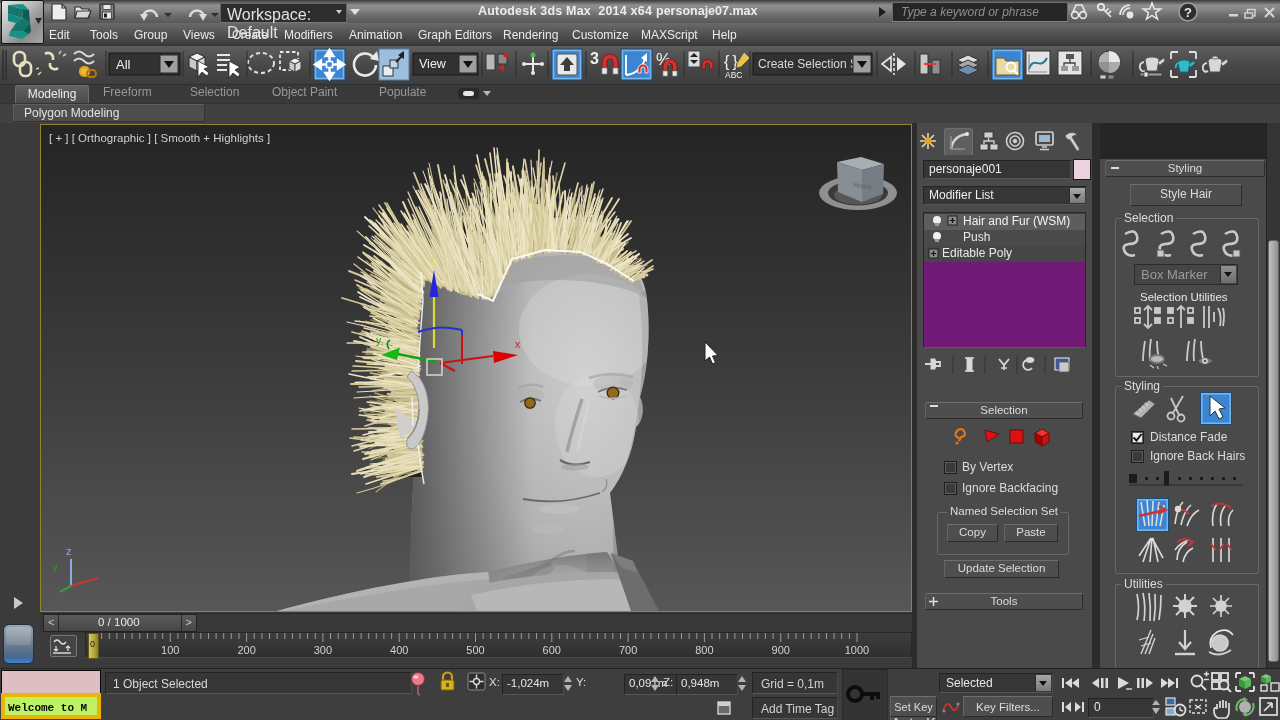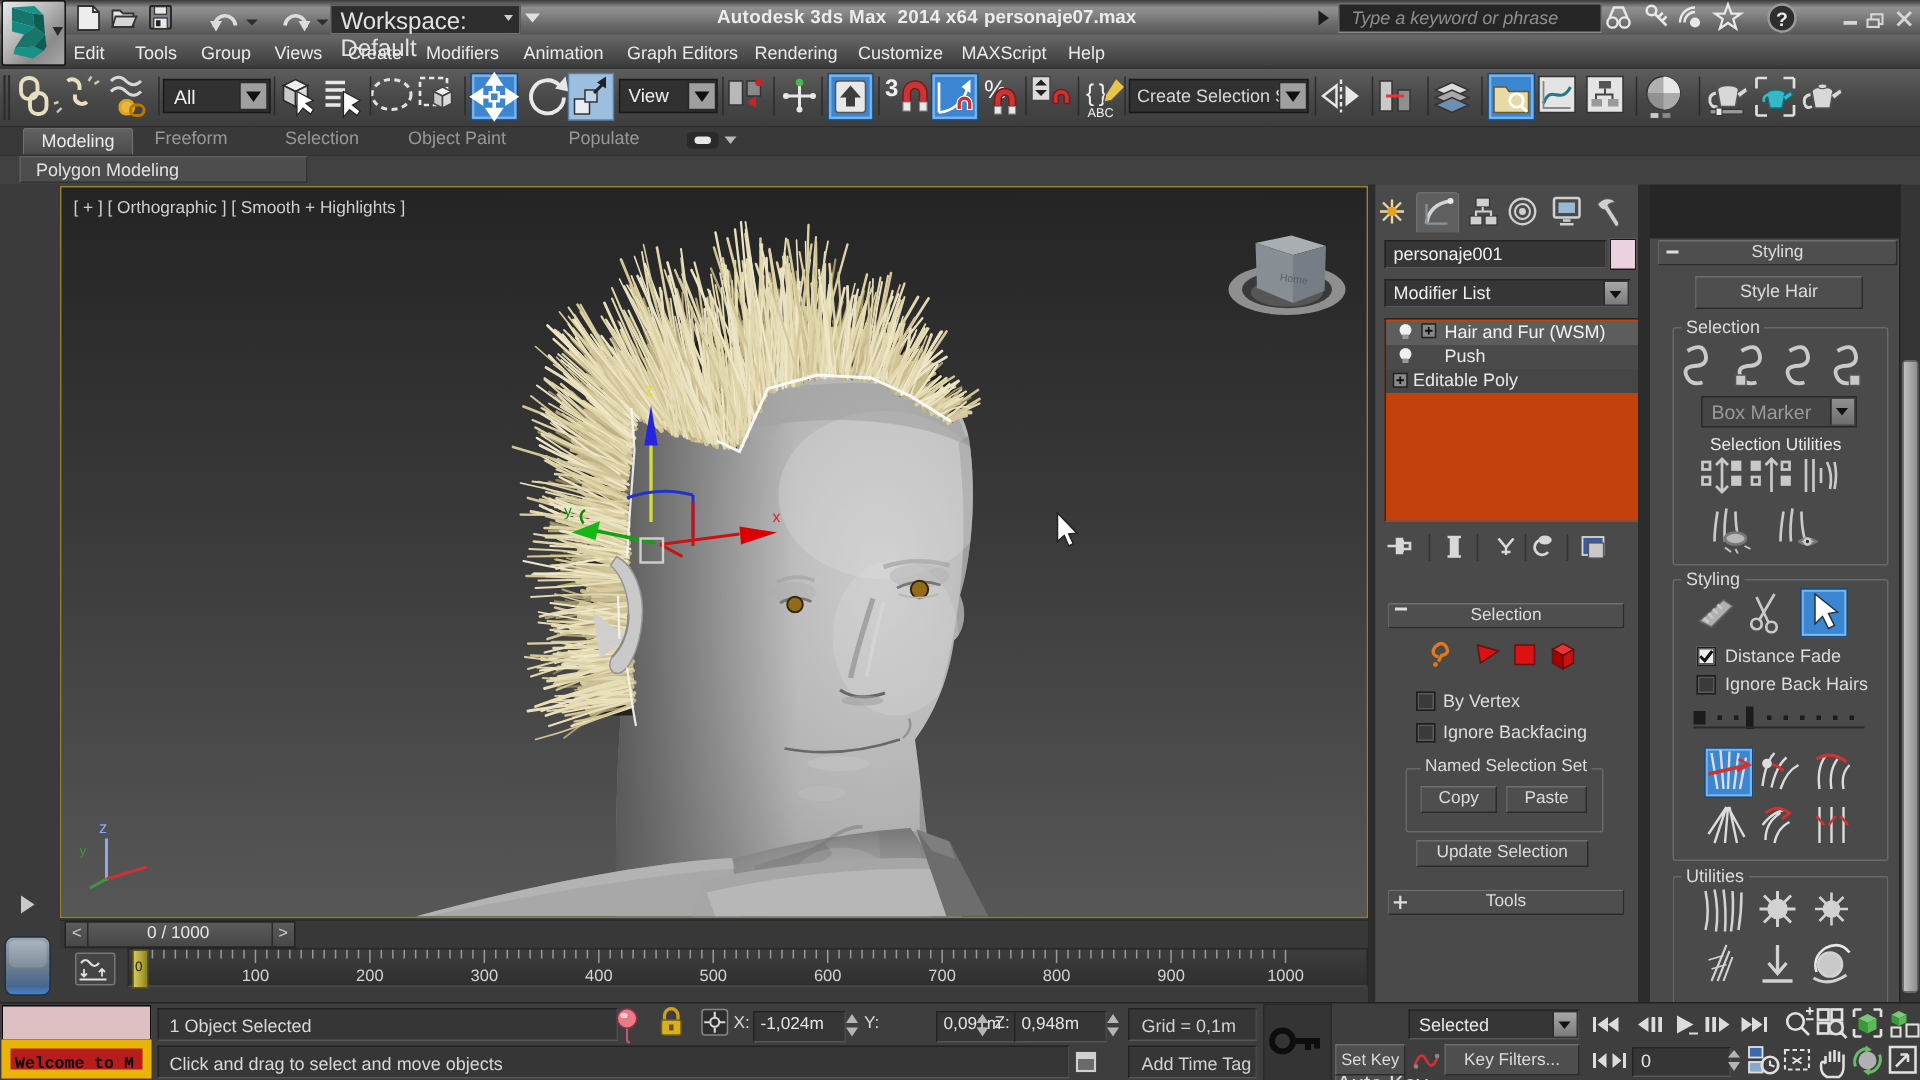--- a/index.html
+++ b/index.html
@@ -1955,21 +1955,21 @@
 <div class="abs fld" style="left:923px;top:160px;width:146px;height:17px;">
   <span style="position:absolute;left:5px;top:1px;font-size:12px;color:#efefef;">personaje001</span>
 </div>
 <div class="abs" style="left:1073px;top:159px;width:16px;height:19px;background:#ecd2e0;border:1px solid #1a1a1a;"></div>
 
 <div class="abs fld" style="left:923px;top:186px;width:162px;height:17px;">
   <span style="position:absolute;left:5px;top:1px;font-size:12px;color:#efefef;">Modifier List</span>
   <span class="ddarrow"></span>
 </div>
 
-<div class="abs" style="left:923px;top:212px;width:161px;height:134px;background:#c2410c;border:1px solid #262626;border-bottom-color:#5a5a5a;padding-left:20px;">
+<div class="abs" style="left:923px;top:212px;width:161px;height:134px;background:#701a75;border:1px solid #262626;border-bottom-color:#5a5a5a;">
   <div style="position:absolute;left:0;top:1px;width:100%;height:16px;background:#5d5d5d;"></div>
   <div style="position:absolute;left:0;top:17px;width:100%;height:16px;background:#4a4a4a;"></div>
   <div style="position:absolute;left:0;top:33px;width:100%;height:16px;background:#464646;"></div>
   <svg style="position:absolute;left:0;top:0;" width="161" height="52" viewBox="0 0 161 52">
     <g>
       <circle cx="13" cy="7" r="4" fill="#f0f0f0"></circle>
           <rect x="11" y="10" width="4" height="3" fill="#999"></rect>
       <circle cx="13" cy="23" r="4" fill="#f0f0f0"></circle>
           <rect x="11" y="26" width="4" height="3" fill="#999"></rect>
       <rect x="24" y="3" width="9" height="9" fill="#888" stroke="#222"></rect>
@@ -2348,29 +2348,26 @@
 </svg>
 </div>
 
 <div class="abs" style="left:88px;top:633px;width:9px;height:24px;background:linear-gradient(90deg,#d8ca56,#b0a438 60%,#8a7f28);border:1px solid #5f561e;">
   <span style="position:absolute;left:1px;top:5px;font-size:9px;color:#222;">0</span>
 </div>
 
 <div class="abs" style="left:0;top:668px;width:1280px;height:52px;background:#3e3e3e;border-top:1px solid #232323;"></div>
 
 <div class="abs" style="left:1px;top:670px;width:100px;height:24px;background:#dcbec3;border:1px solid #0a0a0a;box-sizing:border-box;"></div>
-<div class="abs" style="left:1px;top:693px;width:100px;height:26px;background:#b91c1c;border:6px solid #eab308;box-sizing:border-box;text-align:right;">
+<div class="abs" style="left:1px;top:693px;width:100px;height:26px;background:#bef264;border:4px solid #eab308;box-sizing:border-box;text-align:right;">
   <span style="position:absolute;left:3px;top:5px;font-family:'Liberation Mono',monospace;font-weight:bold;font-size:11px;color:#0a0a0a;">Welcome to M</span>
 </div>
 
 <div class="abs fld" style="left:105px;top:672px;width:307px;height:22px;box-sizing:border-box;">
   <span style="position:absolute;left:7px;top:4px;font-size:12px;color:#d8d8d8;">1 Object Selected</span>
-</div>
-<div class="abs fld" style="left:105px;top:697px;width:608px;height:22px;box-sizing:border-box;">
-  <span style="position:absolute;left:7px;top:4px;font-size:12px;color:#d8d8d8;">Click and drag to select and move objects</span>
 </div>
 
 <svg class="abs" style="left:716px;top:700px;" width="17" height="17" viewBox="0 0 17 17">
   <rect x="2" y="2" width="12" height="12" fill="#6a6a6a" stroke="#d0d0d0" stroke-width="1.4"></rect>
   <rect x="2" y="2" width="12" height="4" fill="#d0d0d0"></rect>
 </svg>
 
 <svg class="abs" style="left:408px;top:670px;" width="80" height="26" viewBox="0 0 80 26">
   <circle cx="10" cy="9" r="6.5" fill="#e87a8a" stroke="#8a3240" stroke-width="1"></circle>
   <ellipse cx="8" cy="7" rx="2.5" ry="1.8" fill="#f8ccd4"></ellipse>

